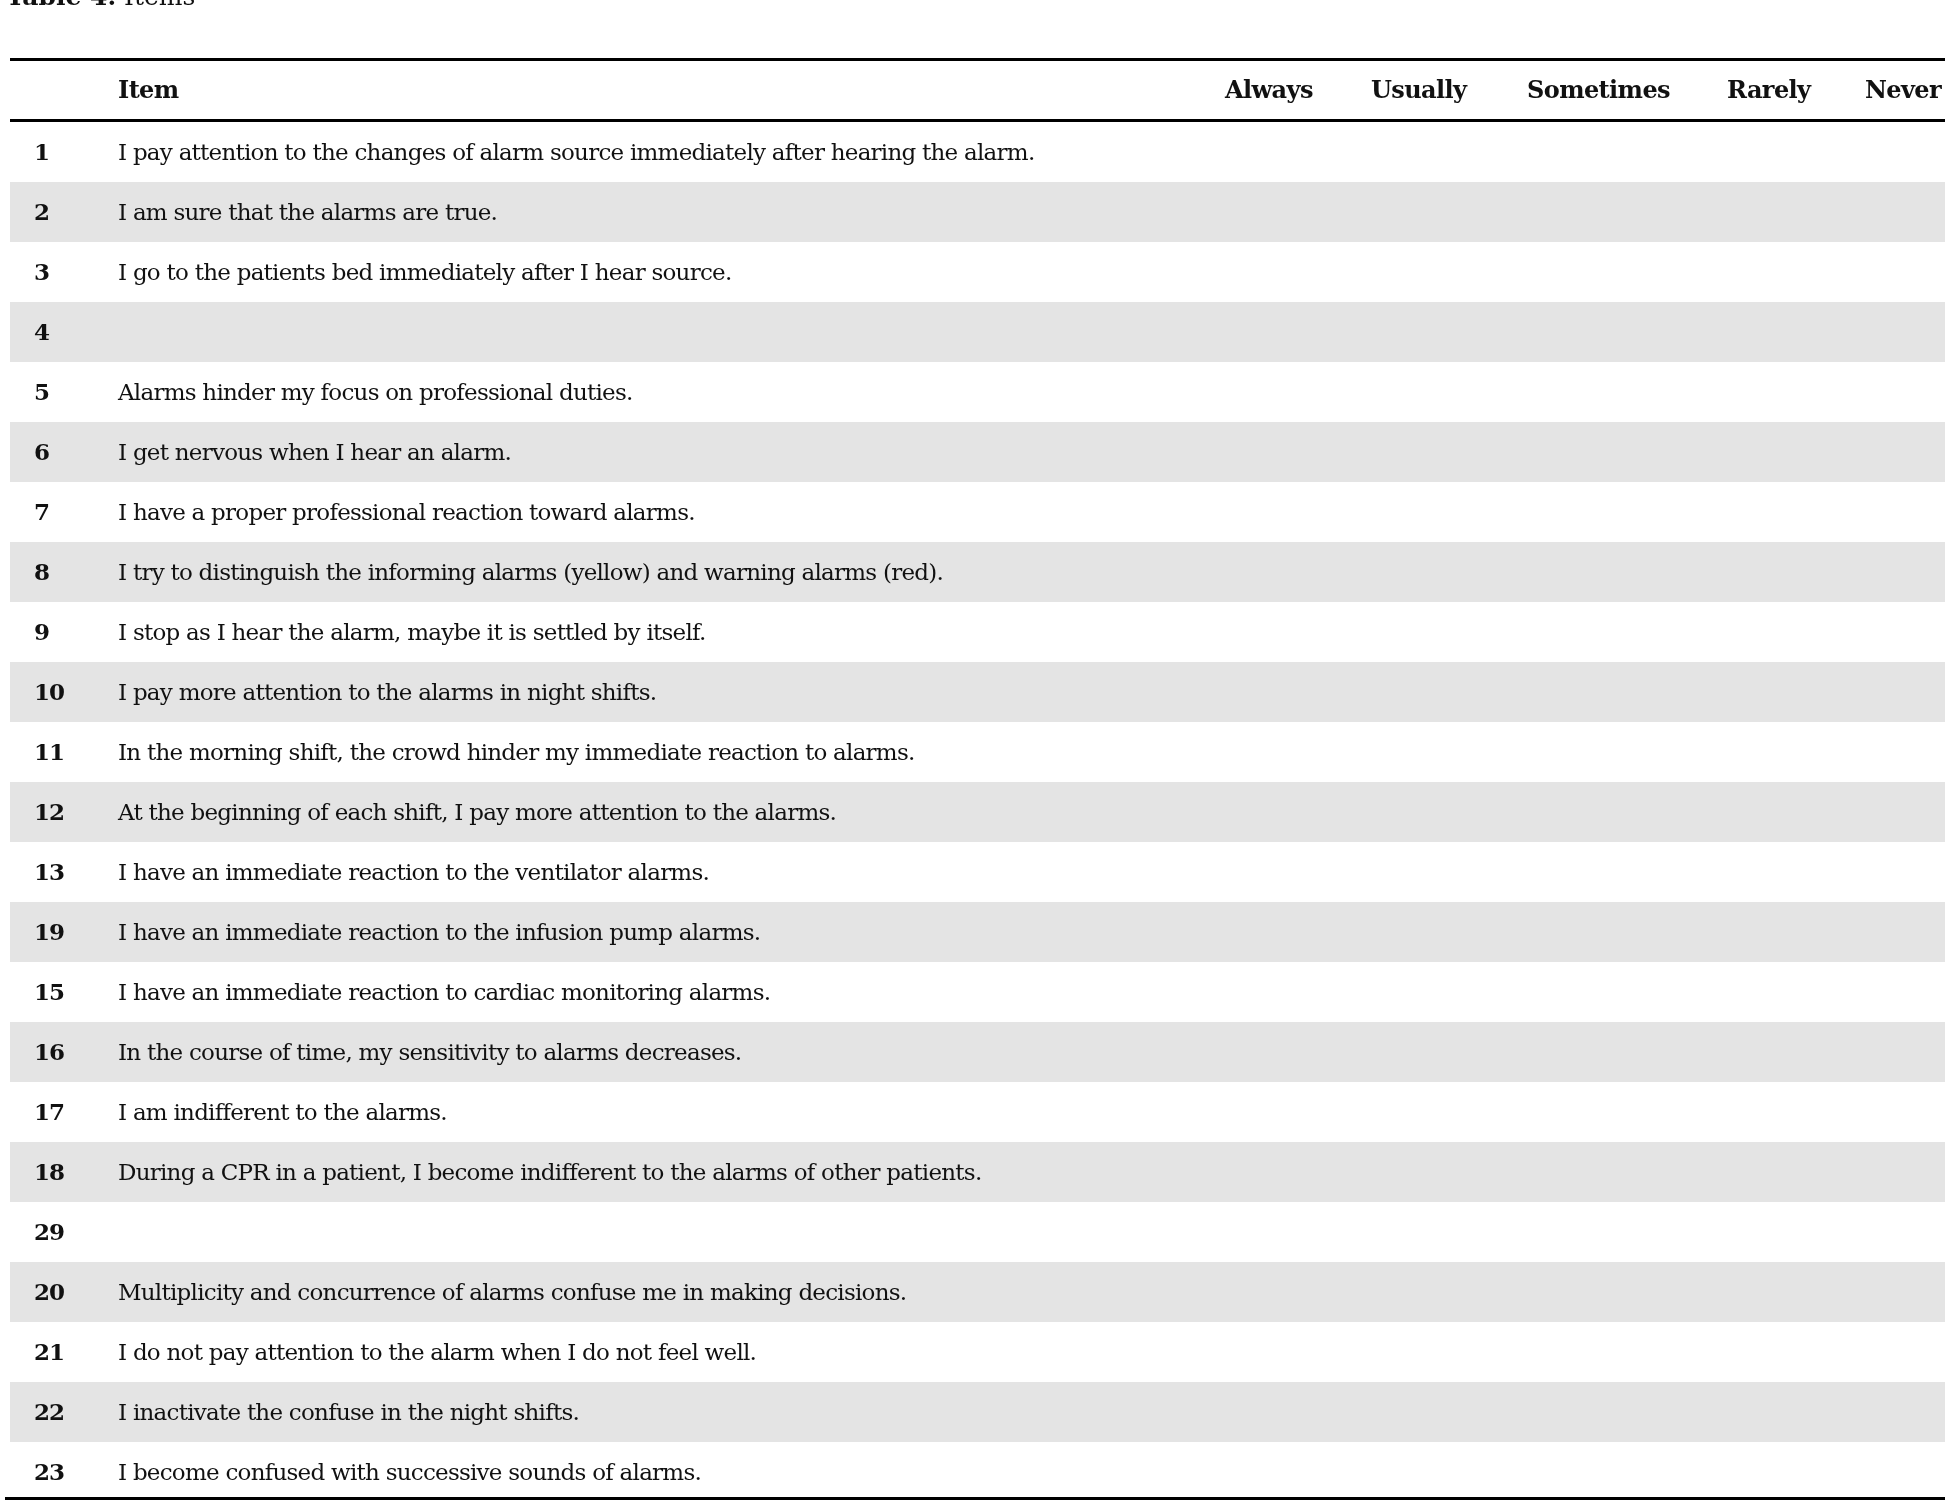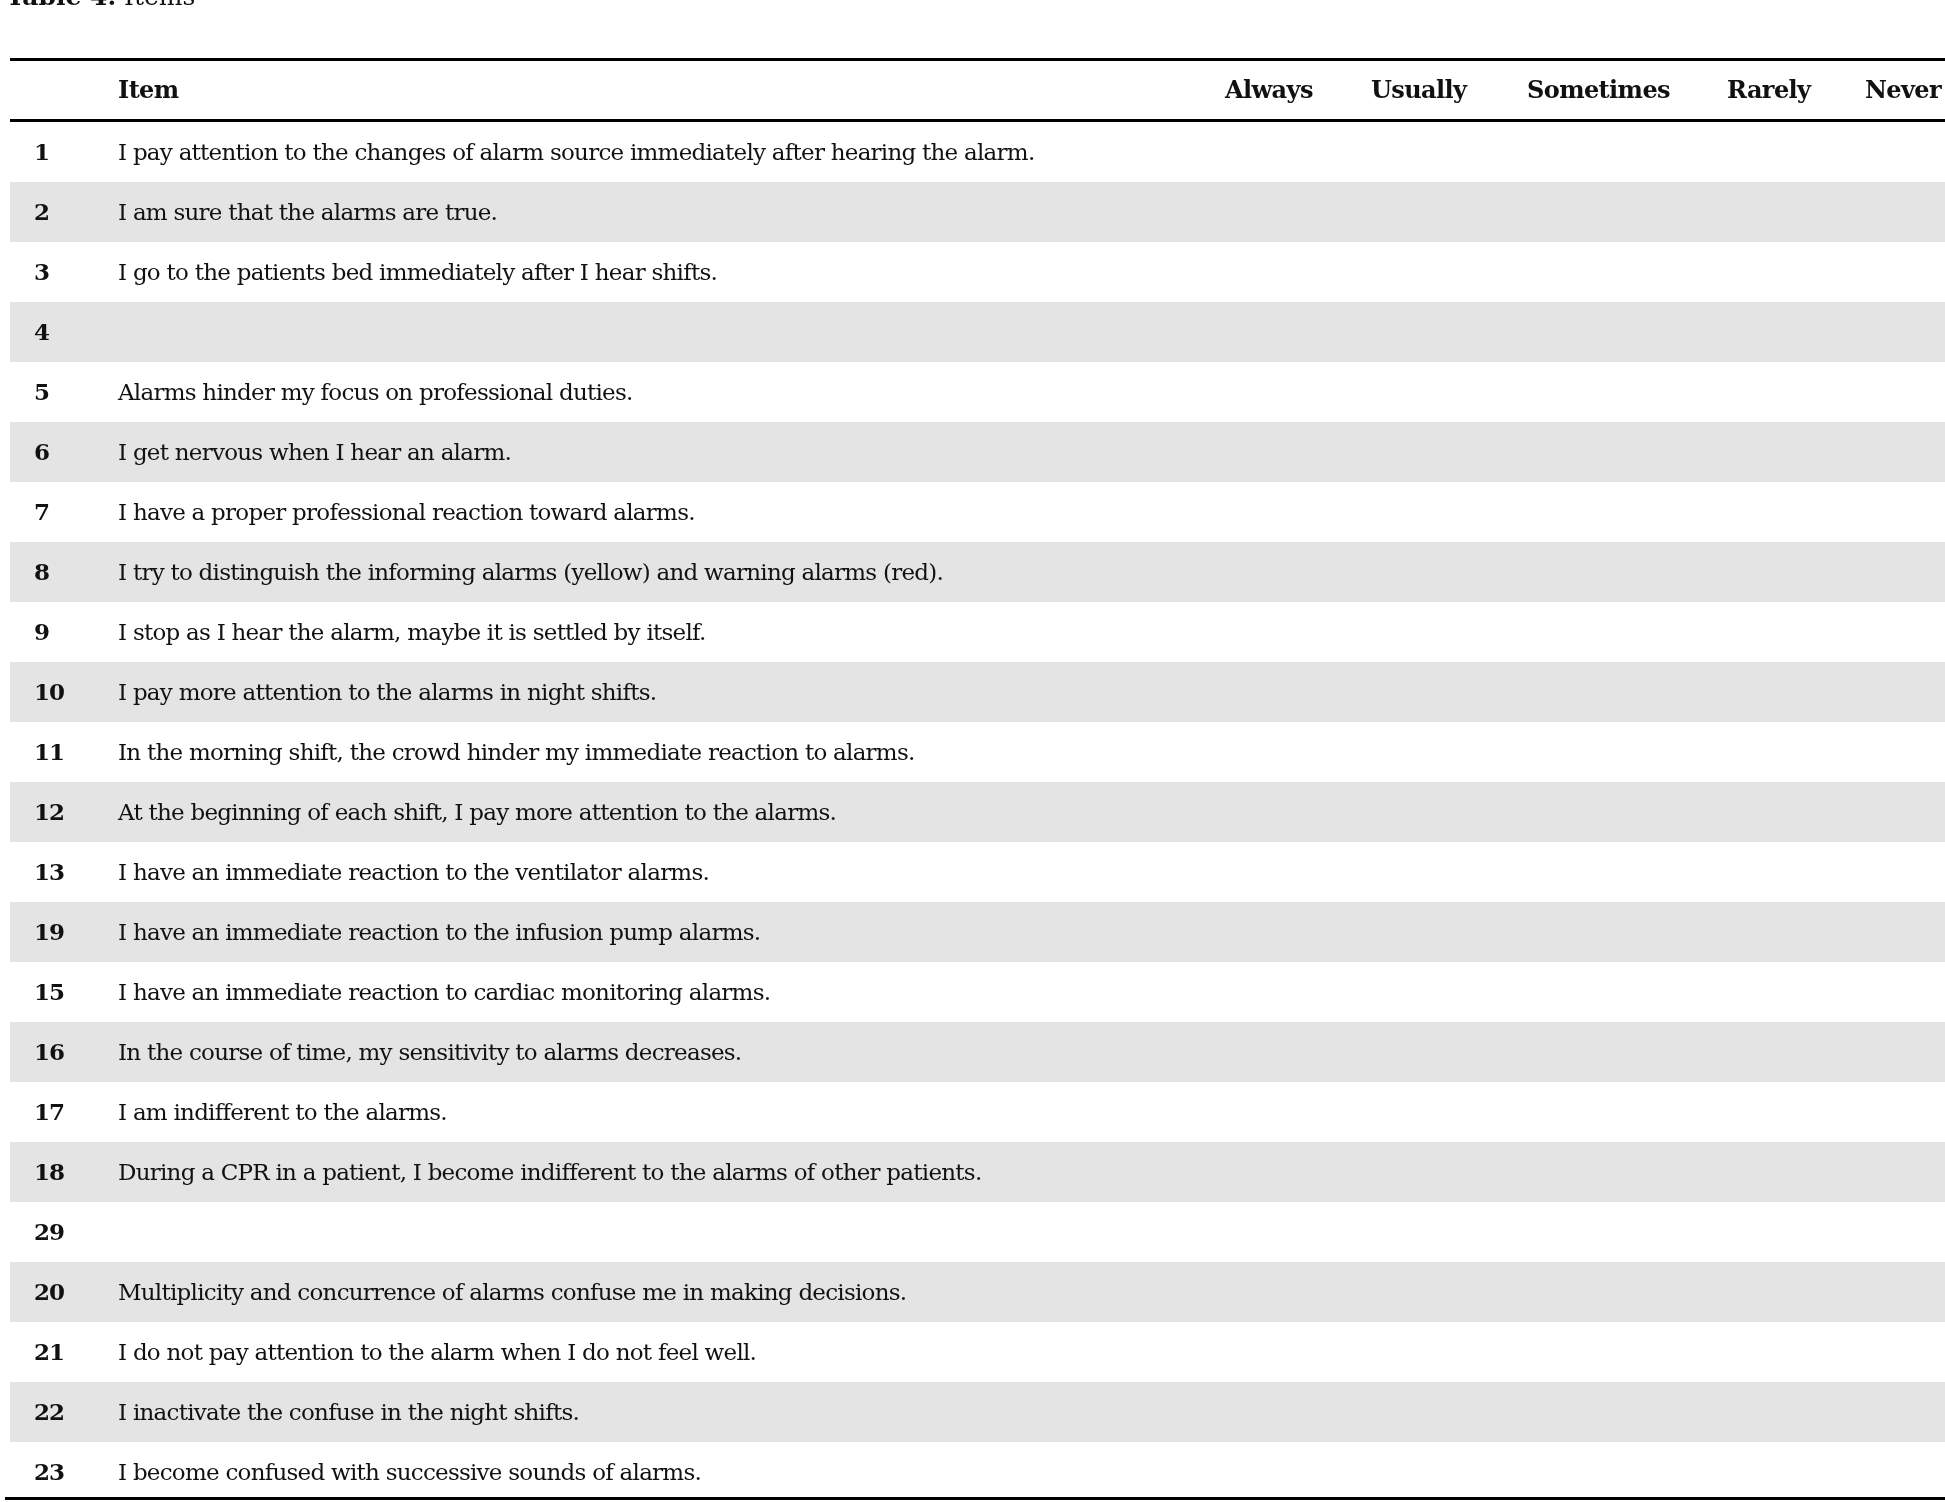--- a/index.html
+++ b/index.html
@@ -77,21 +77,21 @@
         <span class="num">2</span>
         <span class="text">I am sure that the alarms are true.</span>
         <span class="rcell" style="left: 1215px; width: 80px;"></span>
         <span class="rcell" style="left: 1361px; width: 80px;"></span>
         <span class="rcell" style="left: 1517px; width: 80px;"></span>
         <span class="rcell" style="left: 1717px; width: 80px;"></span>
         <span class="rcell" style="left: 1855px; width: 80px;"></span>
       </div>
       <div class="row">
         <span class="num">3</span>
-        <span class="text">I go to the patients bed immediately after I hear shifts.</span>
+        <span class="text">I go to the patients bed immediately after I hear source.</span>
         <span class="rcell" style="left: 1215px; width: 80px;"></span>
         <span class="rcell" style="left: 1361px; width: 80px;"></span>
         <span class="rcell" style="left: 1517px; width: 80px;"></span>
         <span class="rcell" style="left: 1717px; width: 80px;"></span>
         <span class="rcell" style="left: 1855px; width: 80px;"></span>
       </div>
       <div class="row alt">
         <span class="num">4</span>
         <span class="rcell" style="left: 1215px; width: 80px;"></span>
         <span class="rcell" style="left: 1361px; width: 80px;"></span>

